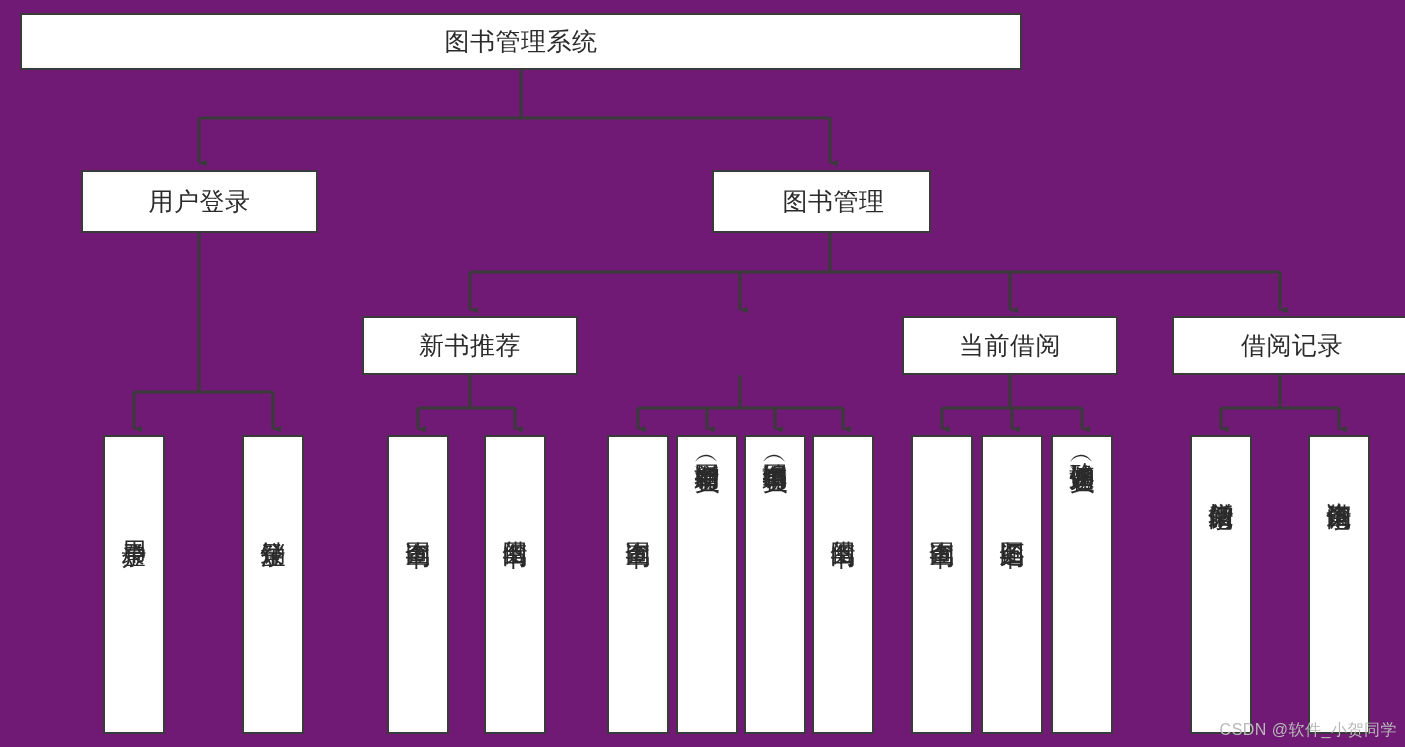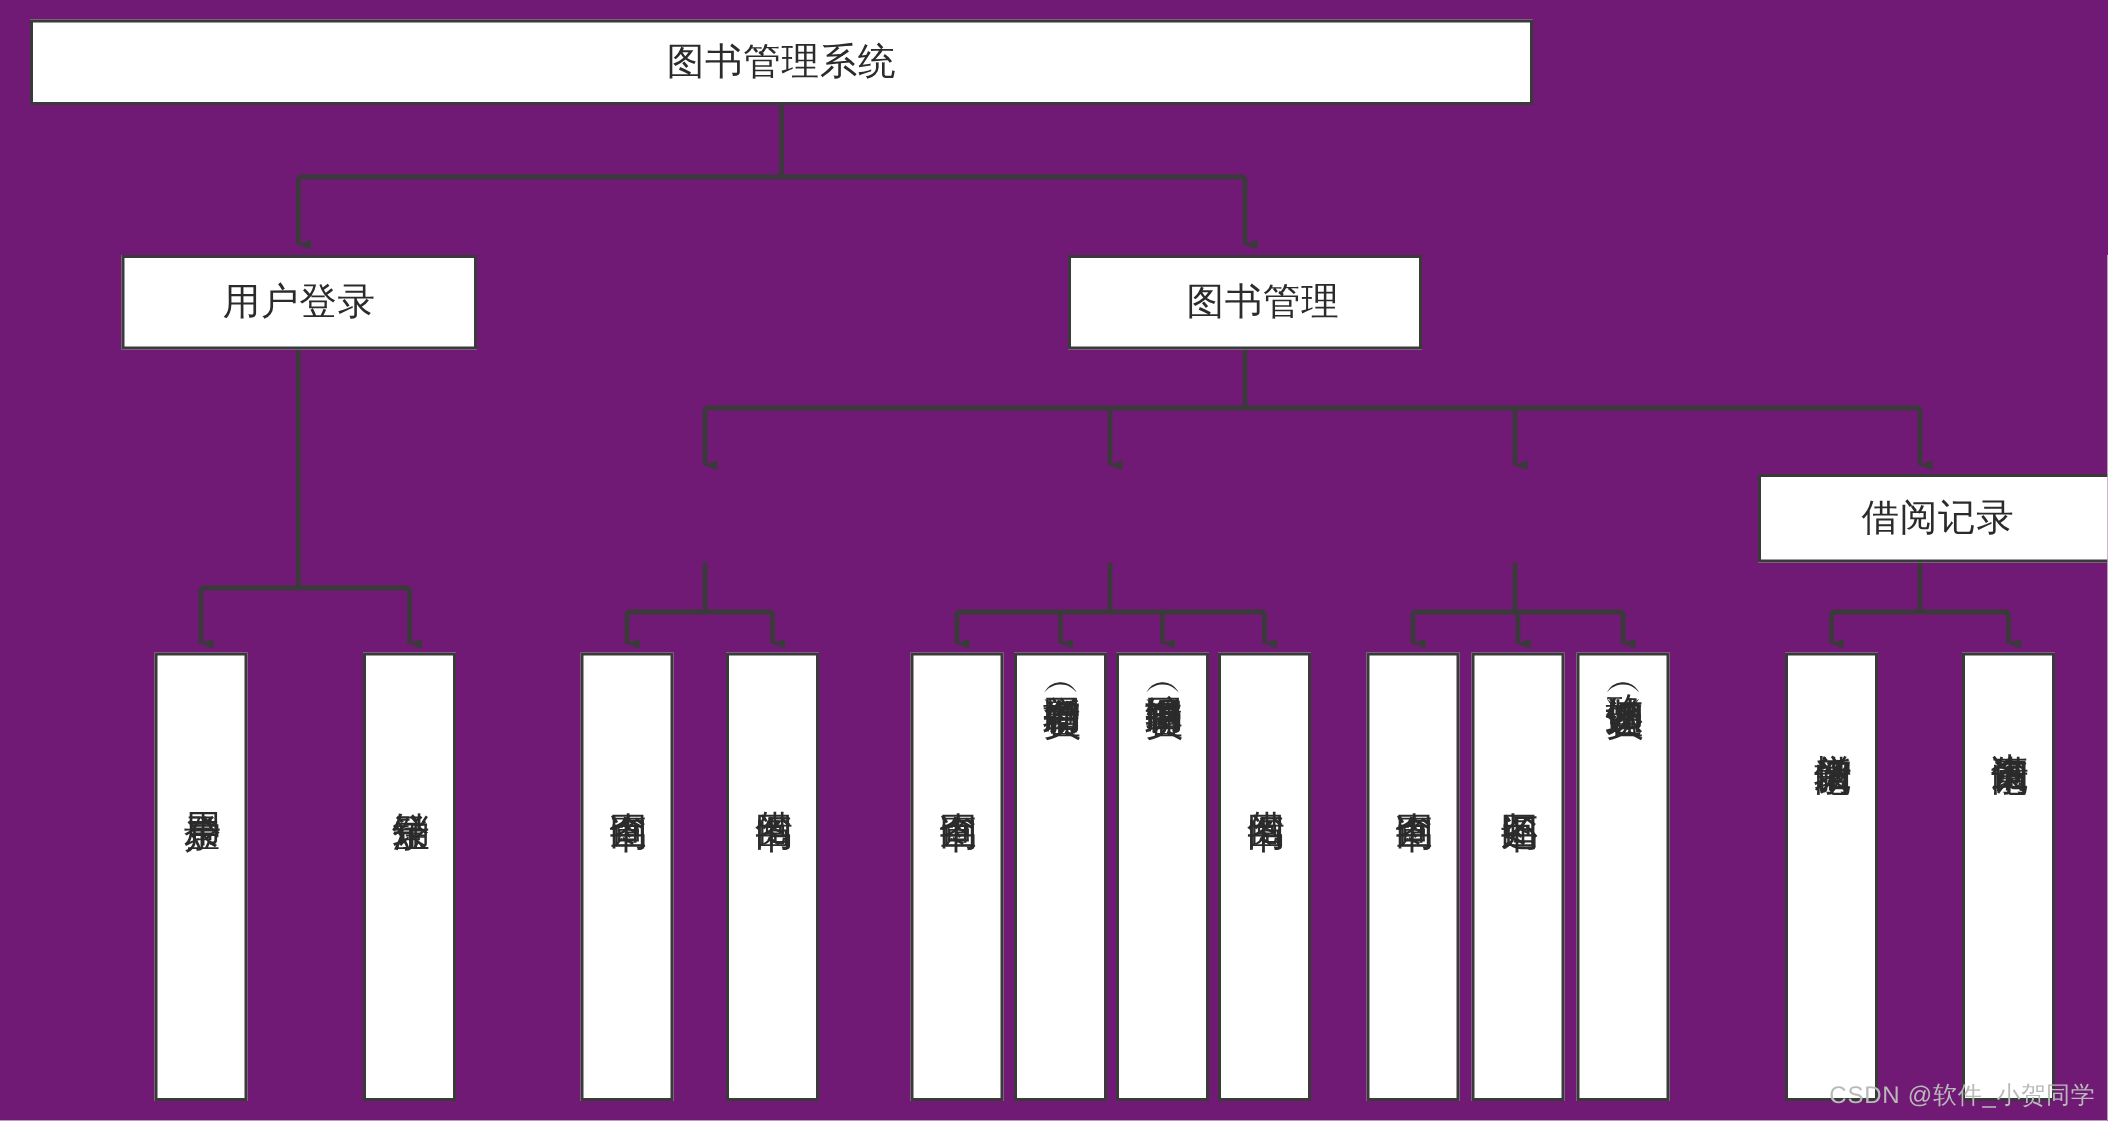--- a/index.html
+++ b/index.html
@@ -125,24 +125,30 @@
     </g>
   </svg>
 
   <div class="node node-h node-root" style="left:20px; top:13px; width:1002px; height:57px;">
     <span>图书管理系统</span>
   </div>
 
   <div class="node node-h" style="left:81px; top:170px; width:237px; height:63px;">
     <span>用户登录</span>
   </div>
-  <div class="node node-h" style="left:712px; top:170px; width:236px; height:63px;padding-left:24px;">
+  <div class="node node-h" style="left:712px; top:170px; width:219px; height:63px;padding-left:24px;">
     <span>图书管理</span>
   </div>
 
+  <div class="node node-h" style="left:362px; top:316px; width:216px; height:59px;">
+    <span>新书推荐</span>
+  </div>
+  <div class="node node-h" style="left:902px; top:316px; width:216px; height:59px;">
+    <span>当前借阅</span>
+  </div>
   <div class="node node-h" style="left:1172px; top:316px; width:240px; height:59px;">
     <span>借阅记录</span>
   </div>
 
   <div class="node node-leaf" style="left:103px; top:435px; width:62px; height:299px;">
     <span class="vtext" style="margin-top:84px;">用户登录</span>
   </div>
   <div class="node node-leaf" style="left:242px; top:435px; width:62px; height:299px;">
     <span class="vtext" style="margin-top:84px;">注销登录</span>
   </div>

